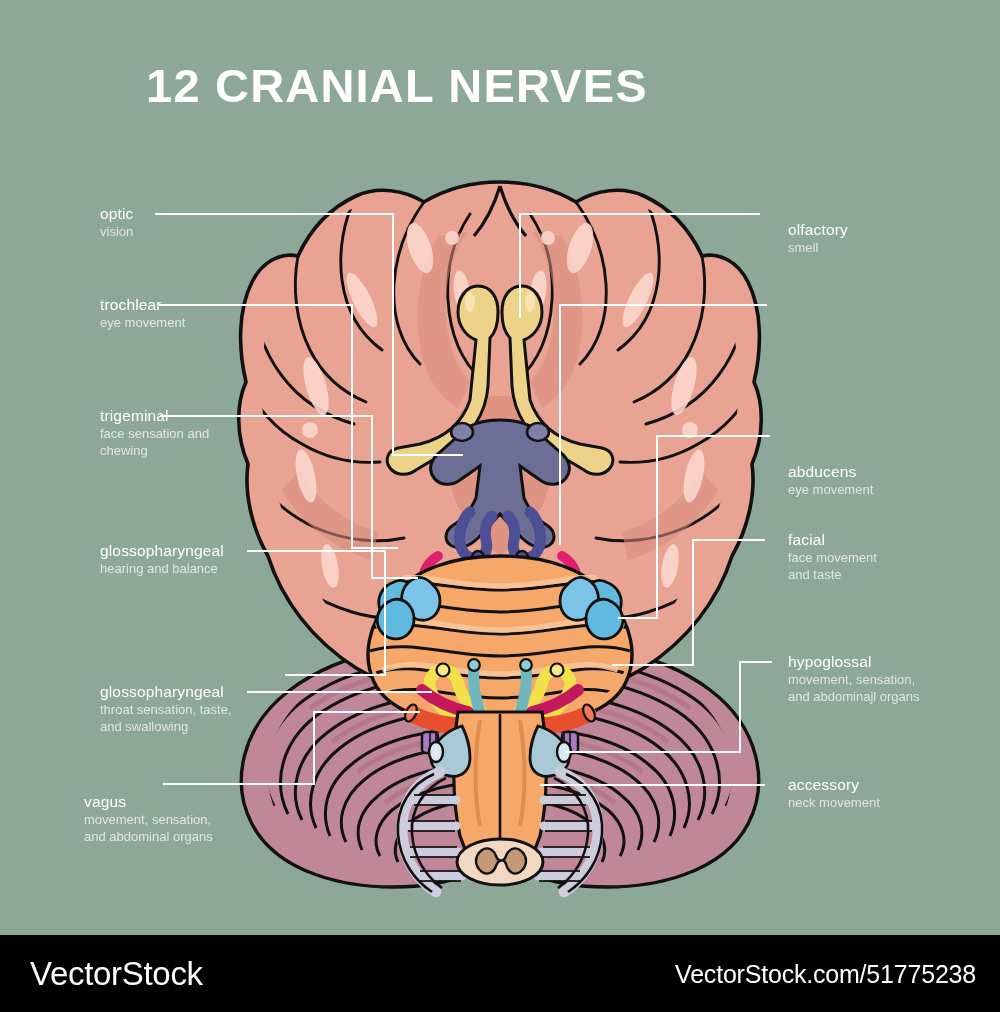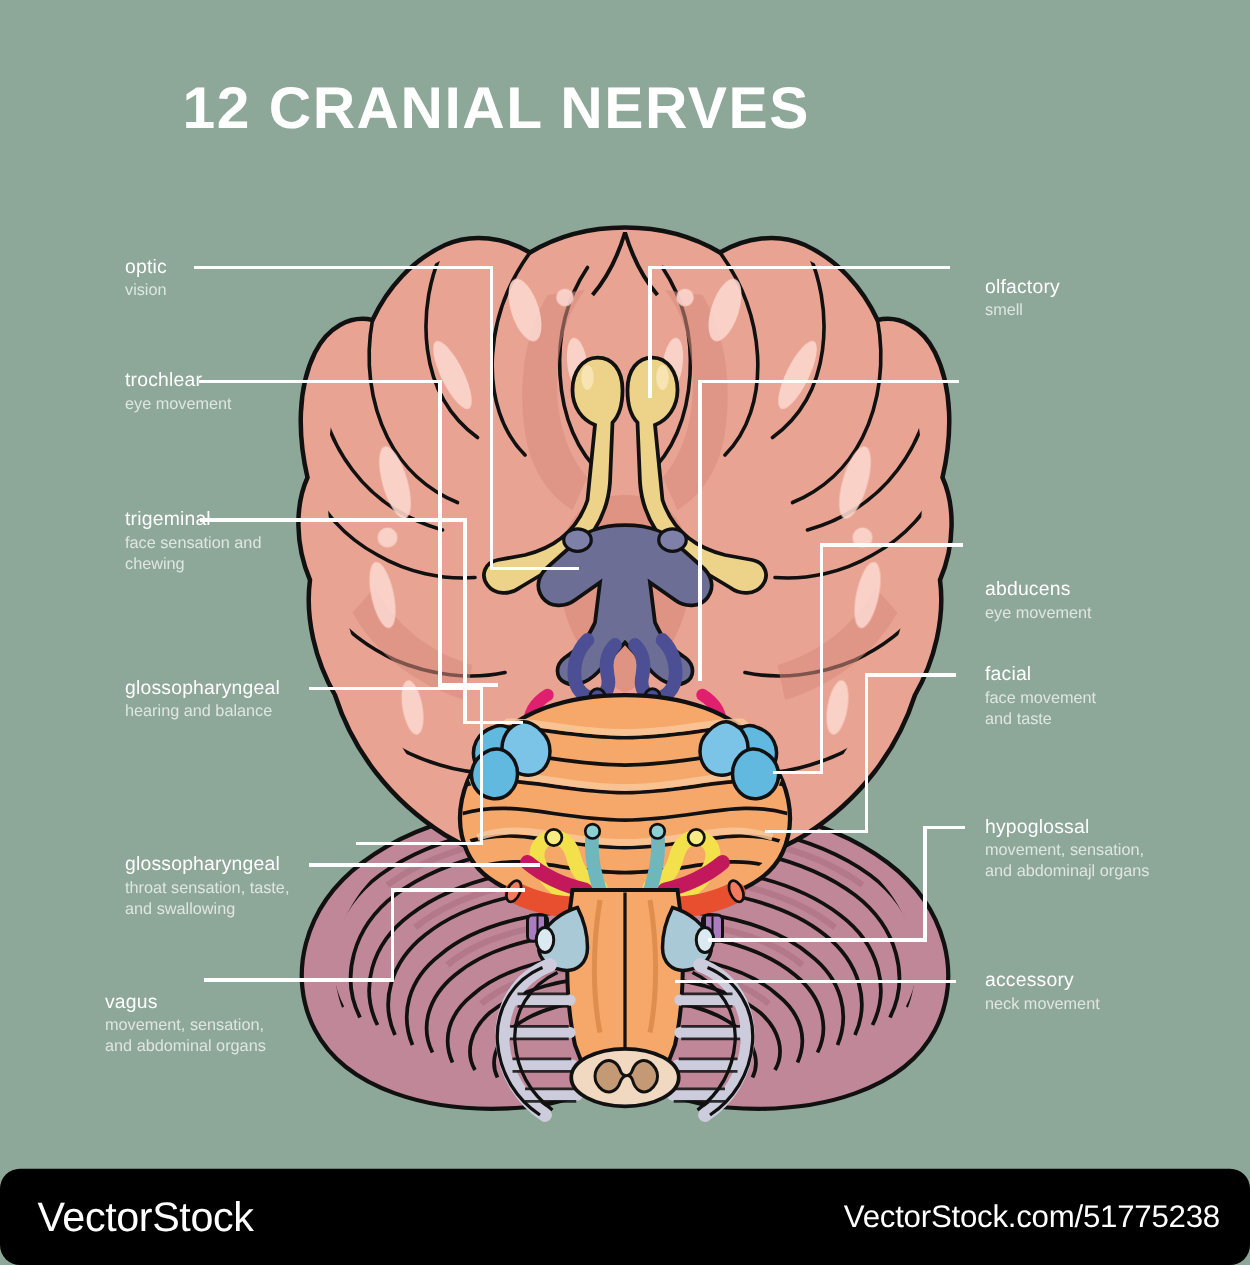--- a/index.html
+++ b/index.html
@@ -30,21 +30,20 @@
   .label.right{text-align:left;}
   .label.left{text-align:left;}
 
   
   #leaders{position:absolute;left:0;top:0;width:1000px;height:1012px;}
 
   
   .footer{
     position:absolute;left:0;bottom:0;width:1000px;height:77px;
     background:#000000;
-    border-radius:16px;
   }
   .footer .brand{
     position:absolute;left:30px;top:50%;transform:translateY(-50%);
     color:#ffffff;font-size:33px;font-weight:normal;
     font-family:"Liberation Sans", sans-serif;letter-spacing:-.3px;
   }
   .footer .url{
     position:absolute;right:24px;top:50%;transform:translateY(-50%);
     color:#ffffff;font-size:25px;font-family:"Liberation Sans", sans-serif;
     letter-spacing:-.2px;

